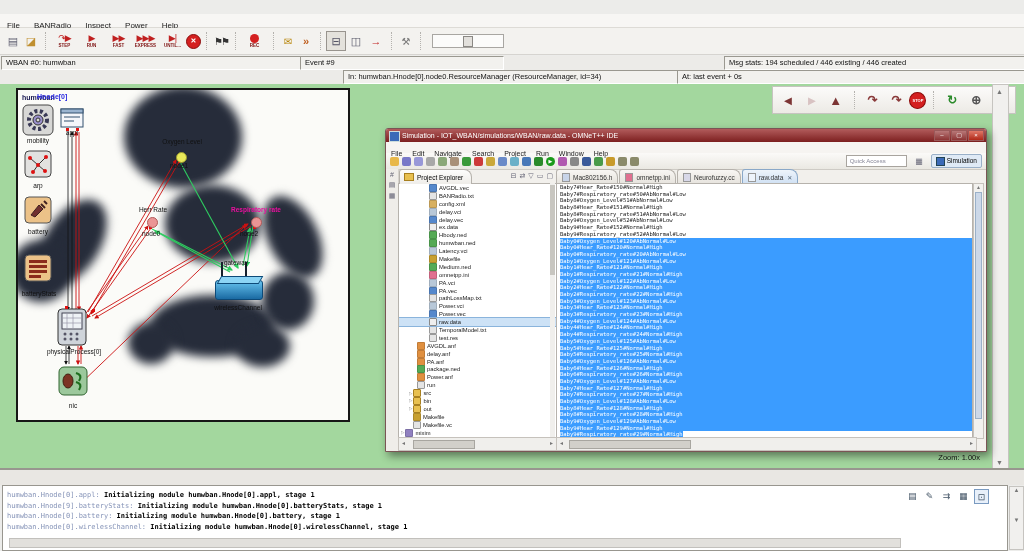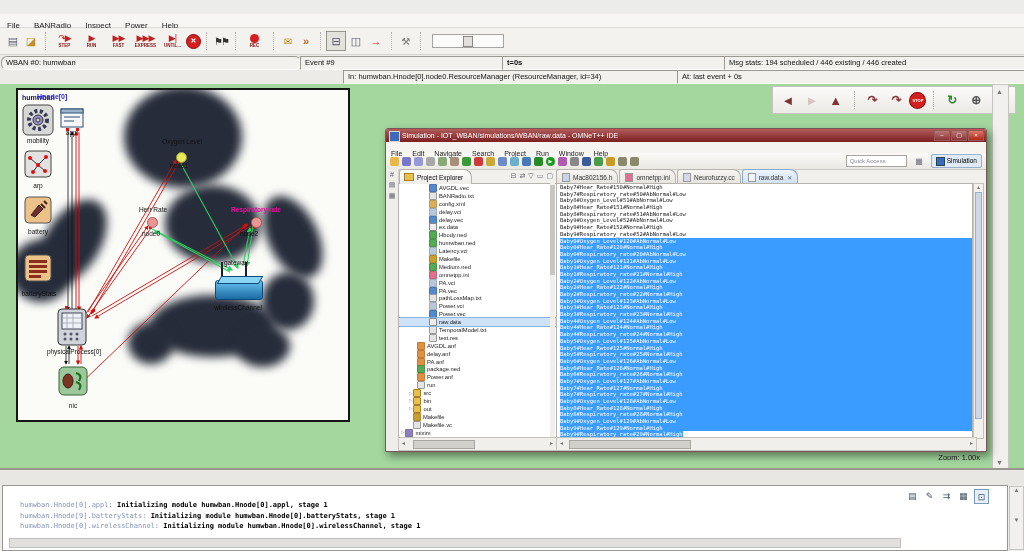--- a/index.html
+++ b/index.html
@@ -80,21 +80,21 @@
          font-size:4px;line-height:15px;text-align:center;font-weight:bold;}
   .vsb{position:absolute;left:992px;top:0px;width:15px;height:384px;background:#f1f0ee;border:1px solid #c6c4c0;}
   .vsb .ar{position:absolute;left:0;width:13px;height:13px;font-size:7px;color:#777;text-align:center;line-height:13px;}
   .zoomlbl{position:absolute;left:860px;top:369px;width:120px;text-align:right;font-size:7.5px;color:#111;}
 
   .hdiv{left:0;top:468px;width:1024px;height:2px;background:#98968f;}
   .gapstrip{left:0;top:470px;width:1024px;height:15px;background:#e9e7e3;}
 
   
   .logp{left:2px;top:485px;width:1004px;height:64px;background:#fff;border:1px solid #98968f;}
-  .loglines{position:absolute;left:17px;top:4px;margin-top:10px;}
+  .loglines{position:absolute;left:4px;top:4px;}
   .lline{font-family:"DejaVu Sans Mono",monospace;font-size:7px;line-height:10.6px;white-space:nowrap;}
   .lpre{color:#8694b8;}
   .ltxt{font-weight:bold;color:#000;}
   .logicons{position:absolute;right:18px;top:3px;display:flex;gap:4px;}
   .lgi{width:13px;height:13px;display:flex;align-items:center;justify-content:center;font-size:9px;color:#456;}
   .lgi.pressed{border:1px solid #7a9ac0;background:#e8f0fa;}
   .logvs{position:absolute;left:1009px;top:486px;width:13px;height:62px;background:#f1f0ee;border:1px solid #c6c4c0;
          font-size:6px;color:#777;text-align:center;}
   .loghs{position:absolute;left:6px;top:52px;width:890px;height:8px;background:#e2e0dc;border:1px solid #c2c0bc;}
 
@@ -217,23 +217,22 @@
     <span class="lbtn g-tl"></span>
     <span class="tsep"></span>
     <span class="tbtn g-wr"></span>
     <span class="tsep"></span>
     <span class="slider">
         <span class="sthumb"></span>
       </span>
   </div>
 
   <div class="abs srow" style="top:56px;">
-    <div class="sseg" style="left:1px;width:294px;border-radius:6px;">WBAN #0: humwban</div>
+    <div class="sseg" style="left:1px;width:294px;">WBAN #0: humwban</div>
     <div class="sseg" style="left:300px;width:198px;">Event #9</div>
-    <div class="sseg bold" style="left:502px;width:218px;">t=0s</div>
     <div class="sseg" style="left:724px;width:297px;">Msg stats: 194 scheduled / 446 existing / 446 created</div>
   </div>
   <div class="abs srow" style="top:70px;">
     <div class="sseg" style="left:343px;width:330px;">In: humwban.Hnode[0].node0.ResourceManager (ResourceManager, id=34)</div>
     <div class="sseg" style="left:677px;width:344px;">At: last event + 0s</div>
   </div>
 
   <div class="abs desktop">
     <div class="net">
 
@@ -421,20 +420,21 @@
     <div class="zoomlbl">Zoom: 1.00x</div>
   </div>
 
   <div class="abs hdiv"></div>
   <div class="abs gapstrip"></div>
 
   <div class="abs logp">
     <div class="loglines" id="log-lines">
         <div class="lline"><span class="lpre">humwban.Hnode[0].appl: </span><span class="ltxt">Initializing module humwban.Hnode[0].appl, stage 1</span></div>
         <div class="lline"><span class="lpre">humwban.Hnode[9].batteryStats: </span><span class="ltxt">Initializing module humwban.Hnode[0].batteryStats, stage 1</span></div>
+        <div class="lline"><span class="lpre">humwban.Hnode[0].battery: </span><span class="ltxt">Initializing module humwban.Hnode[0].battery, stage 1</span></div>
         <div class="lline"><span class="lpre">humwban.Hnode[0].wirelessChannel: </span><span class="ltxt">Initializing module humwban.Hnode[0].wirelessChannel, stage 1</span></div>
       </div>
     <div class="logicons" id="log-icons">
         <span class="lgi">▤</span>
         <span class="lgi">✎</span>
         <span class="lgi">⇉</span>
         <span class="lgi">▦</span>
         <span class="lgi pressed">⊡</span>
       </div>
     <div class="loghs"></div>

